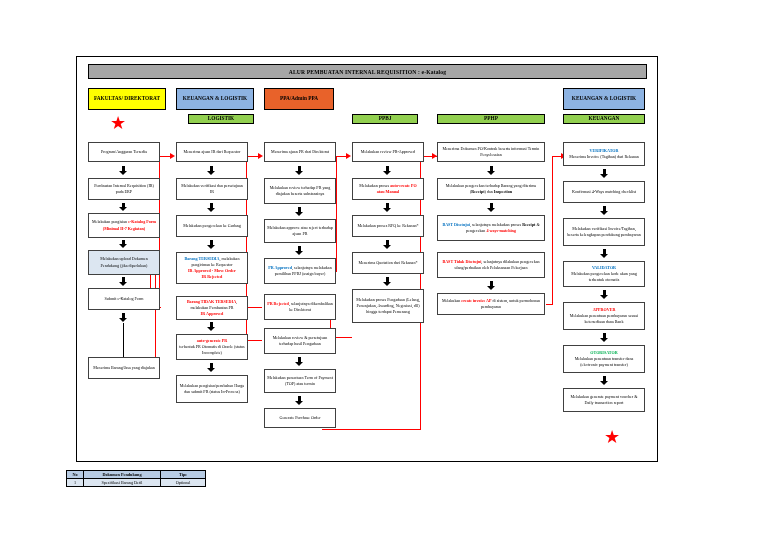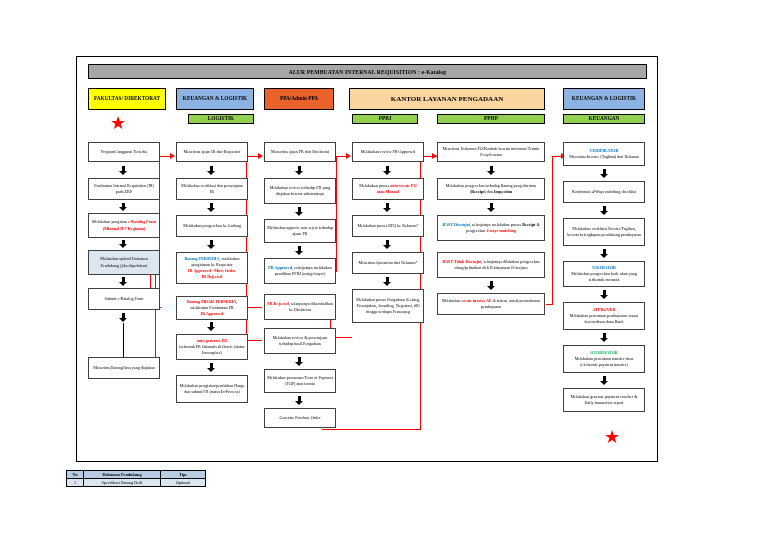--- a/index.html
+++ b/index.html
@@ -56,23 +56,20 @@
   </div>
 
   <div class="hdr yellow" style="left:88px;top:88px;width:78px;height:22px;">
       <span>FAKULTAS/ DIREKTORAT</span>
     </div>
   <div class="hdr blue" style="left:176px;top:88px;width:78px;height:22px;">
       <span>KEUANGAN &amp; LOGISTIK</span>
     </div>
   <div class="hdr orange" style="left:264px;top:88px;width:70px;height:22px;">
       <span>PPA/Admin PPA</span>
-    </div>
-  <div class="hdr tan" style="left:349px;top:88px;width:196px;height:22px;font-size:7px;">
-      <span>KANTOR LAYANAN PENGADAAN</span>
     </div>
   <div class="hdr blue" style="left:563px;top:88px;width:82px;height:22px;">
       <span>KEUANGAN &amp; LOGISTIK</span>
     </div>
 
   <div class="hdr green" style="left:188px;top:114px;width:66px;height:10px;">
       <span>LOGISTIK</span>
     </div>
   <div class="hdr green" style="left:352px;top:114px;width:66px;height:10px;">
       <span>PPBJ</span>

